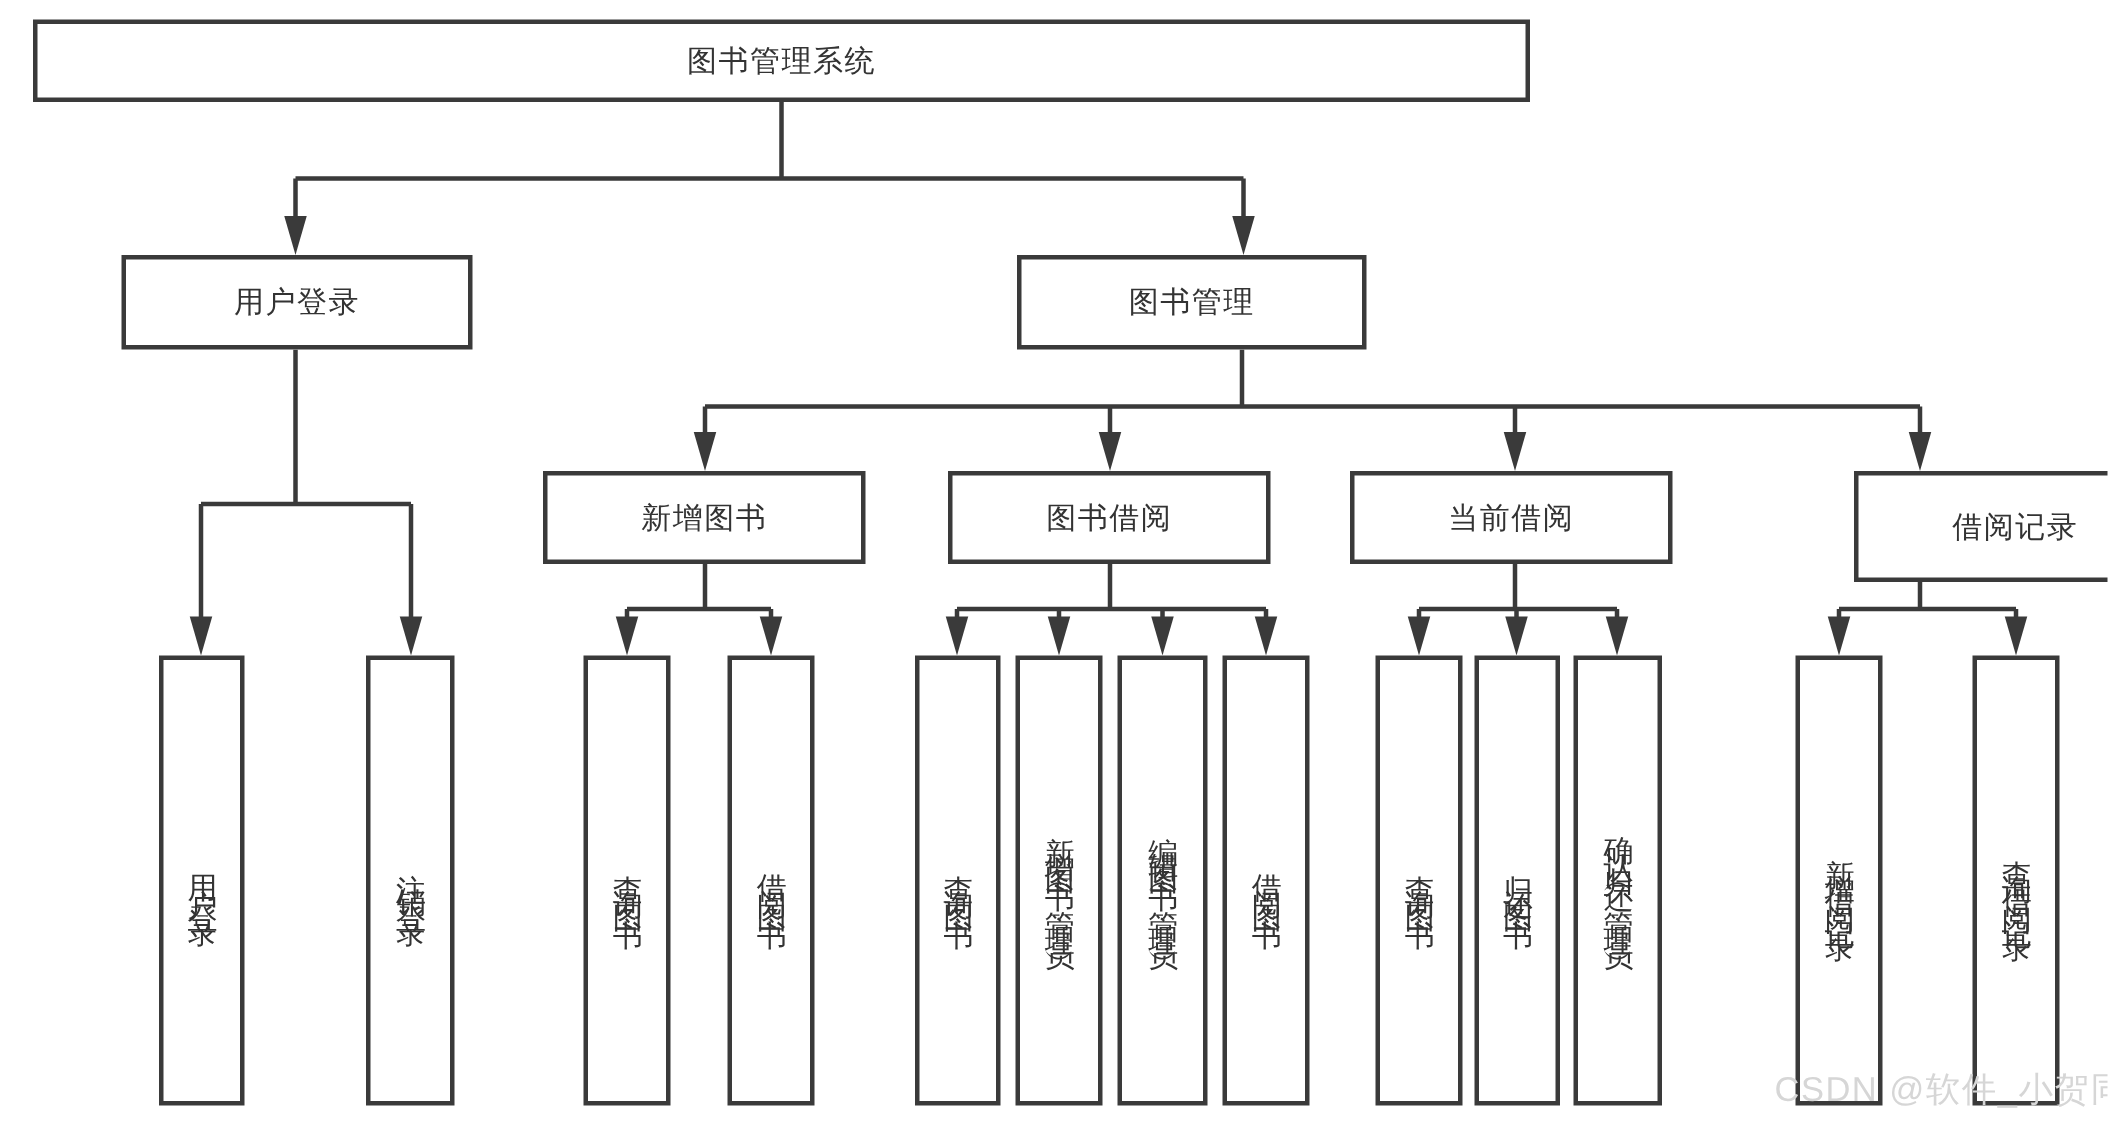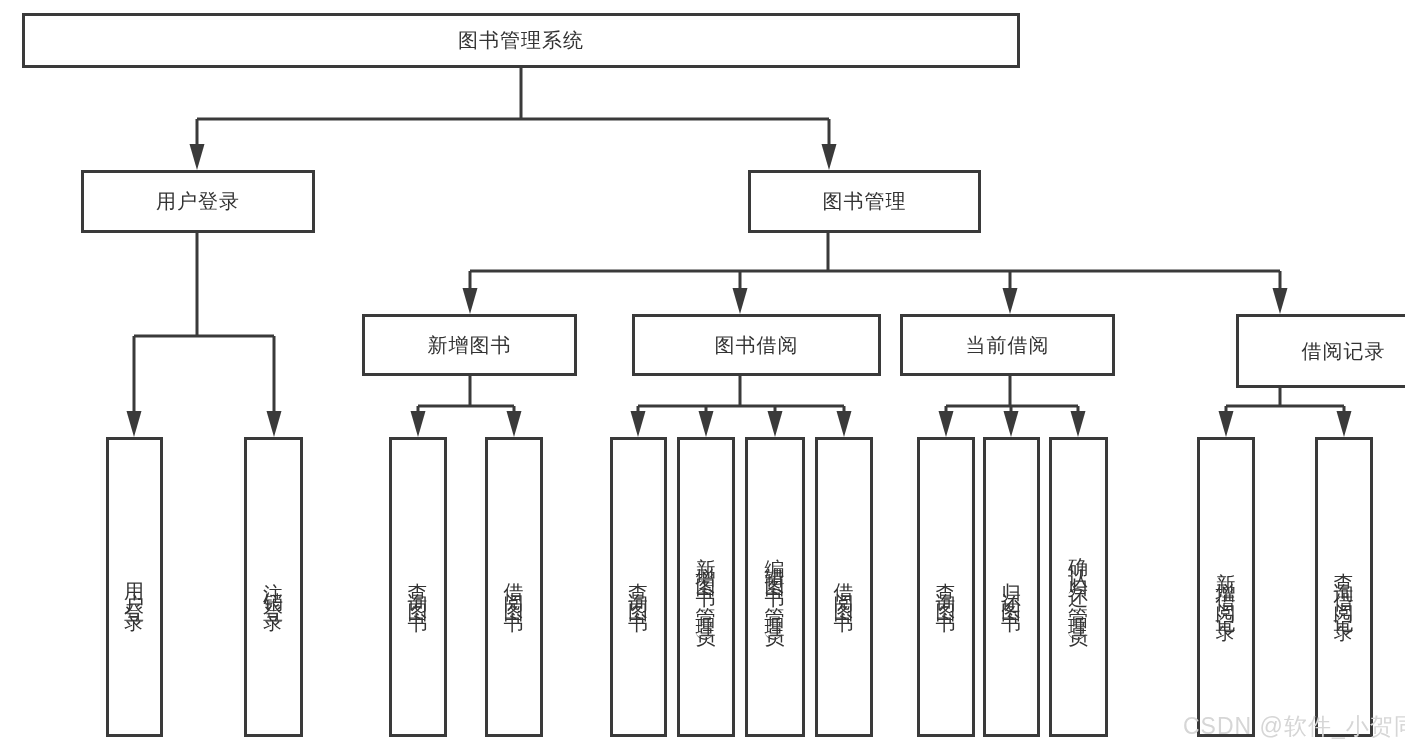--- a/index.html
+++ b/index.html
@@ -86,28 +86,28 @@
     </g>
   </svg>
 
   <div class="node hbox" style="left:22px;top:13px;width:998px;height:55px;">
     <span>图书管理系统</span>
   </div>
 
   <div class="node hbox" style="left:81px;top:170px;width:234px;height:63px;">
     <span>用户登录</span>
   </div>
-  <div class="node hbox" style="left:748px;top:170px;width:233px;height:63px;">
+  <div class="node hbox" style="left:678px;top:170px;width:233px;height:63px;">
     <span>图书管理</span>
   </div>
 
   <div class="node hbox" style="left:362px;top:314px;width:215px;height:62px;">
     <span>新增图书</span>
   </div>
-  <div class="node hbox" style="left:632px;top:314px;width:249px;height:62px;">
+  <div class="node hbox" style="left:632px;top:314px;width:215px;height:62px;">
     <span>图书借阅</span>
   </div>
   <div class="node hbox" style="left:900px;top:314px;width:215px;height:62px;">
     <span>当前借阅</span>
   </div>
   <div class="node hbox" style="left:1236px;top:314px;width:215px;height:74px;">
     <span>借阅记录</span>
   </div>
 
   <div class="node vbox" style="left:106px;top:437px;width:57px;height:300px;">

